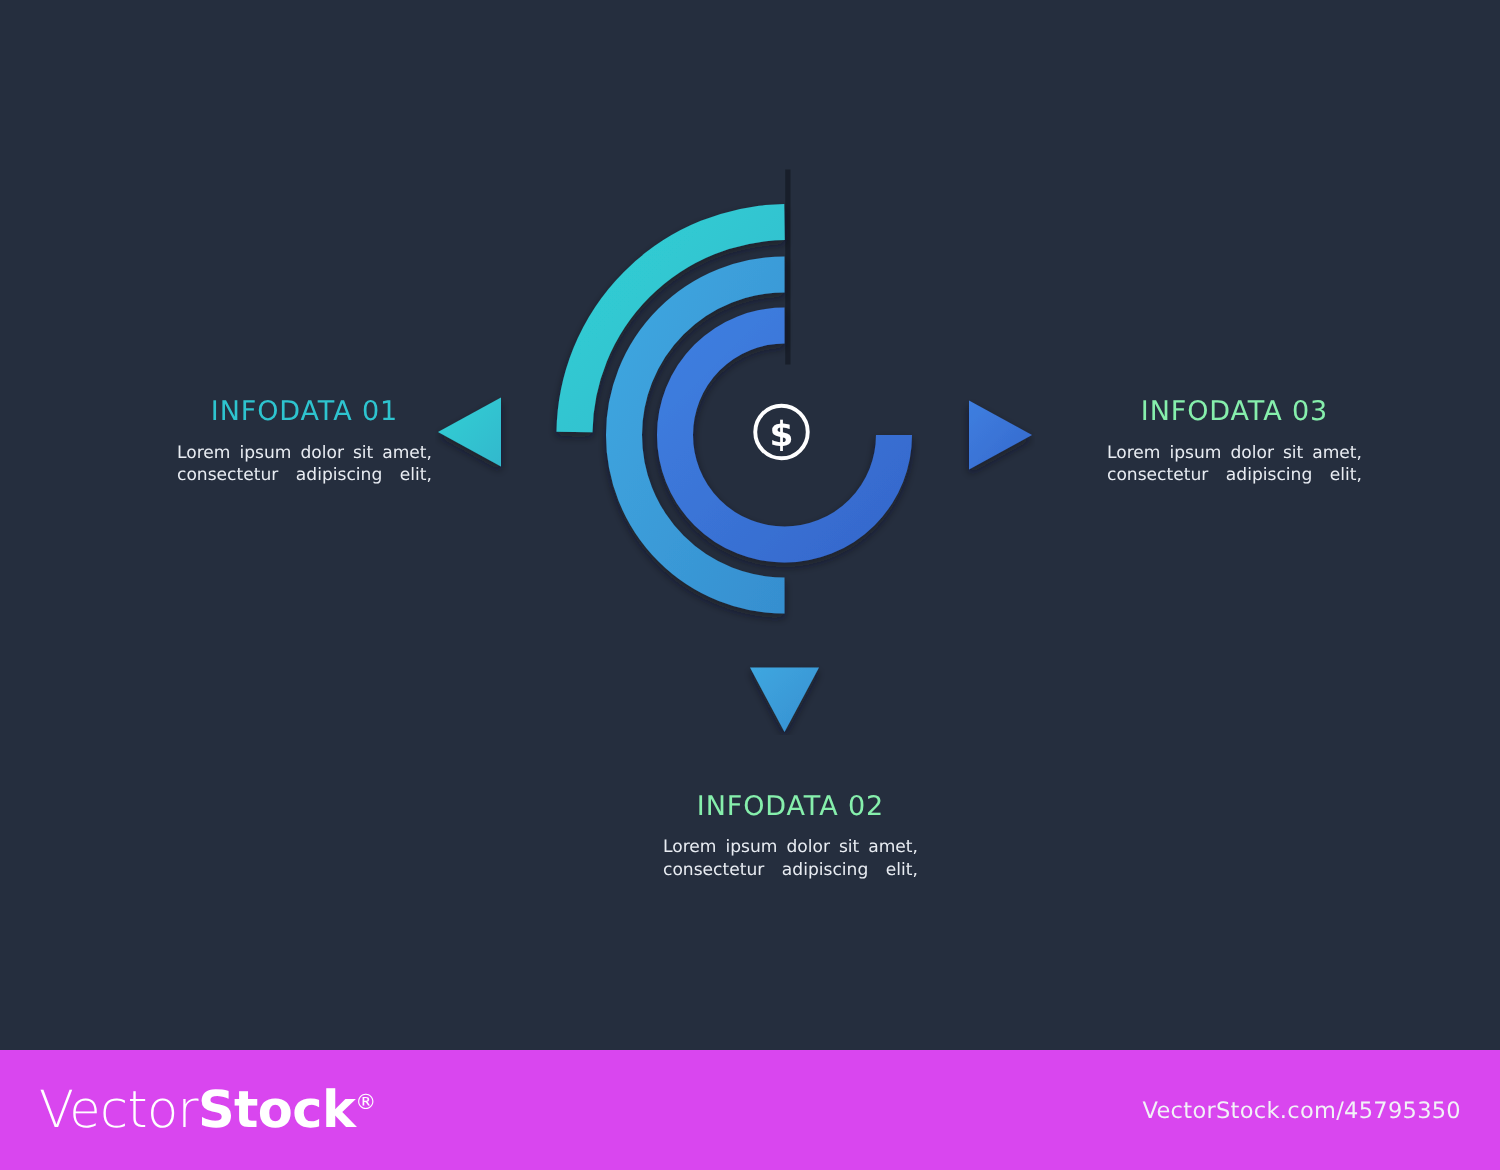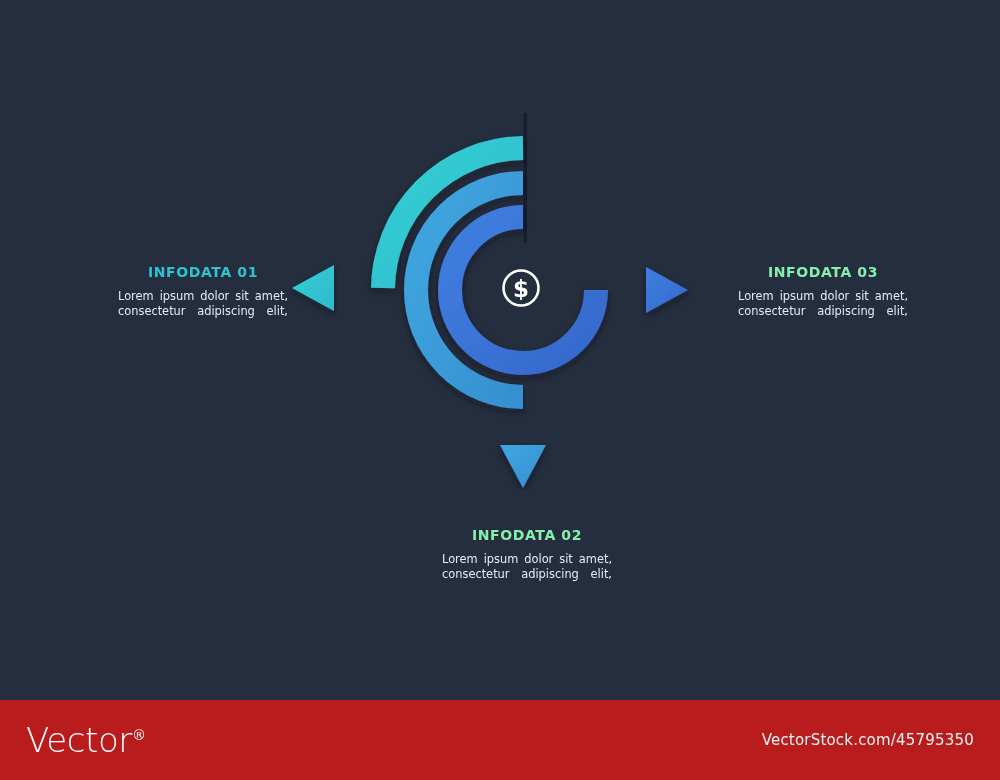--- a/index.html
+++ b/index.html
@@ -32,22 +32,22 @@
     width: 400px;
     height: 385px;
   }
 
   
   .info-block {
     position: absolute;
     width: 170px;
   }
   .info-title {
-    font-size: 14px;
-    font-weight: bold;
+    font-size: 18px;
+    font-weight: normal;
     letter-spacing: 0.6px;
     margin: 0 0 9px 0;
   }
   .info-body {
     font-size: 11.4px;
     line-height: 14.5px;
     color: #e8ecf2;
     text-align: justify;
     text-align-last: justify;
     margin: 0;
@@ -71,21 +71,21 @@
   #block-01 .info-title { text-align: center; }
   #block-02 .info-title { text-align: center; }
   #block-03 .info-title { text-align: center; }
 
   
   #footer {
     position: absolute;
     left: 0; top: 700px;
     width: 1000px;
     height: 80px;
-    background: #b91c1c;
+    background: #d946ef;
     display: flex;
     align-items: center;
     justify-content: space-between;
     box-sizing: border-box;
     padding: 0 26px;
   }
   #logo {
     color: #ffffff;
     font-size: 34px;
     letter-spacing: -0.4px;
@@ -180,16 +180,17 @@
   <div class="info-block" id="block-03">
     <div class="info-title" style="color:#86efac">INFODATA  03</div>
     <p class="info-body">Lorem ipsum dolor sit amet, consectetur adipiscing elit,</p>
   </div>
 
 </div>
 
 <div id="footer">
   <div id="logo">
     <span class="thin">Vector</span>
+      <span class="bold">Stock</span>
       <span class="reg">®</span>
   </div>
   <div id="wm-url">VectorStock.com/45795350</div>
 </div>
 
 </body></html>

